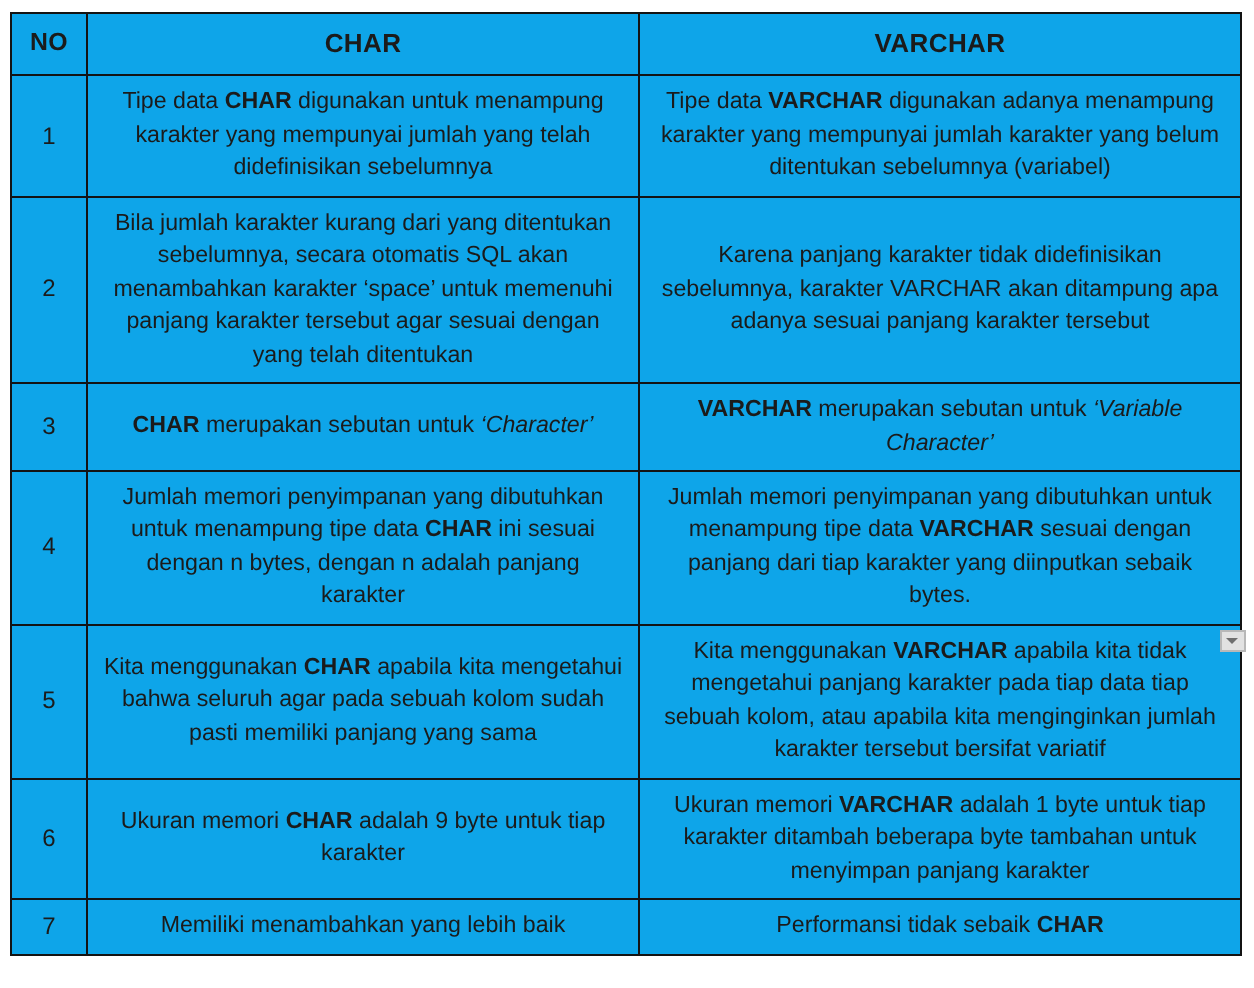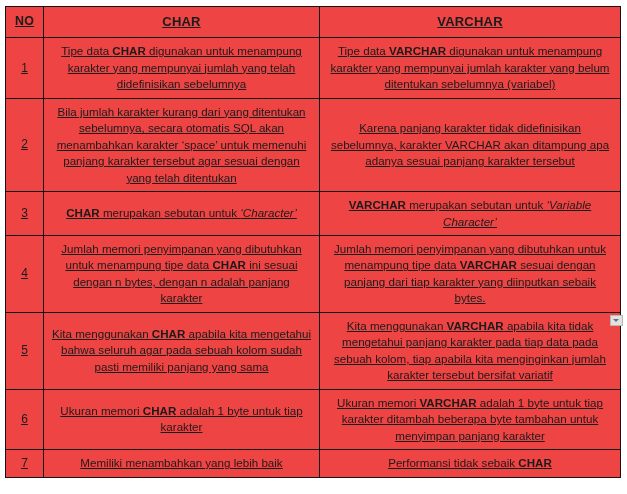--- a/index.html
+++ b/index.html
@@ -23,22 +23,21 @@
   .table-wrap {
     position: absolute;
     left: 5px;
     top: 6px;
     width: 615px;
   }
   table.compare {
     border-collapse: collapse;
     table-layout: fixed;
     width: 615px;
-    background: #ef4444;
-    text-decoration: underline;
+    background: #0ea5e9;
   }
   table.compare col.c-no    { width: 38px; }
   table.compare col.c-char  { width: 276px; }
   table.compare col.c-var   { width: 301px; }
 
   table.compare th,
   table.compare td {
     border: 1.5px solid #131313;
     text-align: center;
     vertical-align: middle;
@@ -102,45 +101,45 @@
         <tr>
           <th class="head-no">NO</th>
           <th>CHAR</th>
           <th>VARCHAR</th>
         </tr>
       </thead>
       <tbody id="tbody">
           <tr>
             <td class="cell-no">1</td>
             <td class="cell-char"><span>Tipe data </span><span class="kw">CHAR</span><span> digunakan untuk menampung karakter yang mempunyai jumlah yang telah didefinisikan sebelumnya</span></td>
-            <td class="cell-varchar"><span>Tipe data </span><span class="kw">VARCHAR</span><span> digunakan untuk menampung karakter yang mempunyai jumlah karakter yang belum ditentukan sebelumnya (variabel)</span></td>
+            <td class="cell-varchar"><span>Tipe data </span><span class="kw">VARCHAR</span><span> digunakan adanya menampung karakter yang mempunyai jumlah karakter yang belum ditentukan sebelumnya (variabel)</span></td>
           </tr>
           <tr>
             <td class="cell-no">2</td>
             <td class="cell-char"><span>Bila jumlah karakter kurang dari yang ditentukan sebelumnya, secara otomatis SQL akan menambahkan karakter ‘space’ untuk memenuhi panjang karakter tersebut agar sesuai dengan yang telah ditentukan</span></td>
             <td class="cell-varchar"><span>Karena panjang karakter tidak didefinisikan sebelumnya, karakter VARCHAR akan ditampung apa adanya sesuai panjang karakter tersebut</span></td>
           </tr>
           <tr>
             <td class="cell-no">3</td>
             <td class="cell-char"><span class="kw">CHAR</span><span> merupakan sebutan untuk </span><span class="it">‘Character’</span></td>
             <td class="cell-varchar"><span class="kw">VARCHAR</span><span> merupakan sebutan untuk </span><span class="it">‘Variable Character’</span></td>
           </tr>
           <tr>
             <td class="cell-no">4</td>
             <td class="cell-char"><span>Jumlah memori penyimpanan yang dibutuhkan untuk menampung tipe data </span><span class="kw">CHAR</span><span> ini sesuai dengan n bytes, dengan n adalah panjang karakter</span></td>
             <td class="cell-varchar"><span>Jumlah memori penyimpanan yang dibutuhkan untuk menampung tipe data </span><span class="kw">VARCHAR</span><span> sesuai dengan panjang dari tiap karakter yang diinputkan sebaik bytes.</span></td>
           </tr>
           <tr>
             <td class="cell-no">5</td>
             <td class="cell-char"><span>Kita menggunakan </span><span class="kw">CHAR</span><span> apabila kita mengetahui bahwa seluruh agar pada sebuah kolom sudah pasti memiliki panjang yang sama</span></td>
-            <td class="cell-varchar"><span>Kita menggunakan </span><span class="kw">VARCHAR</span><span> apabila kita tidak mengetahui panjang karakter pada tiap data pada sebuah kolom, tiap apabila kita menginginkan jumlah karakter tersebut bersifat variatif</span></td>
+            <td class="cell-varchar"><span>Kita menggunakan </span><span class="kw">VARCHAR</span><span> apabila kita tidak mengetahui panjang karakter pada tiap data tiap sebuah kolom, atau apabila kita menginginkan jumlah karakter tersebut bersifat variatif</span></td>
           </tr>
           <tr>
             <td class="cell-no">6</td>
-            <td class="cell-char"><span>Ukuran memori </span><span class="kw">CHAR</span><span> adalah 1 byte untuk tiap karakter</span></td>
+            <td class="cell-char"><span>Ukuran memori </span><span class="kw">CHAR</span><span> adalah 9 byte untuk tiap karakter</span></td>
             <td class="cell-varchar"><span>Ukuran memori </span><span class="kw">VARCHAR</span><span> adalah 1 byte untuk tiap karakter ditambah beberapa byte tambahan untuk menyimpan panjang karakter</span></td>
           </tr>
           <tr>
             <td class="cell-no">7</td>
             <td class="cell-char"><span>Memiliki menambahkan yang lebih baik</span></td>
             <td class="cell-varchar"><span>Performansi tidak sebaik </span><span class="kw">CHAR</span></td>
           </tr>
         </tbody>
     </table>
   </div>

